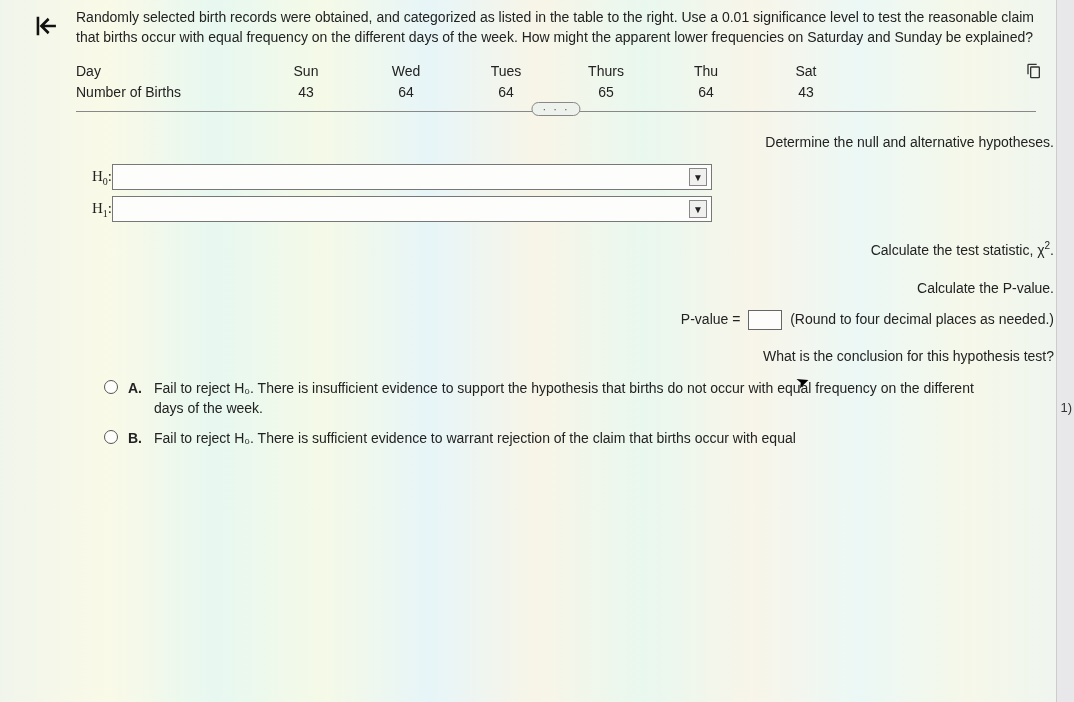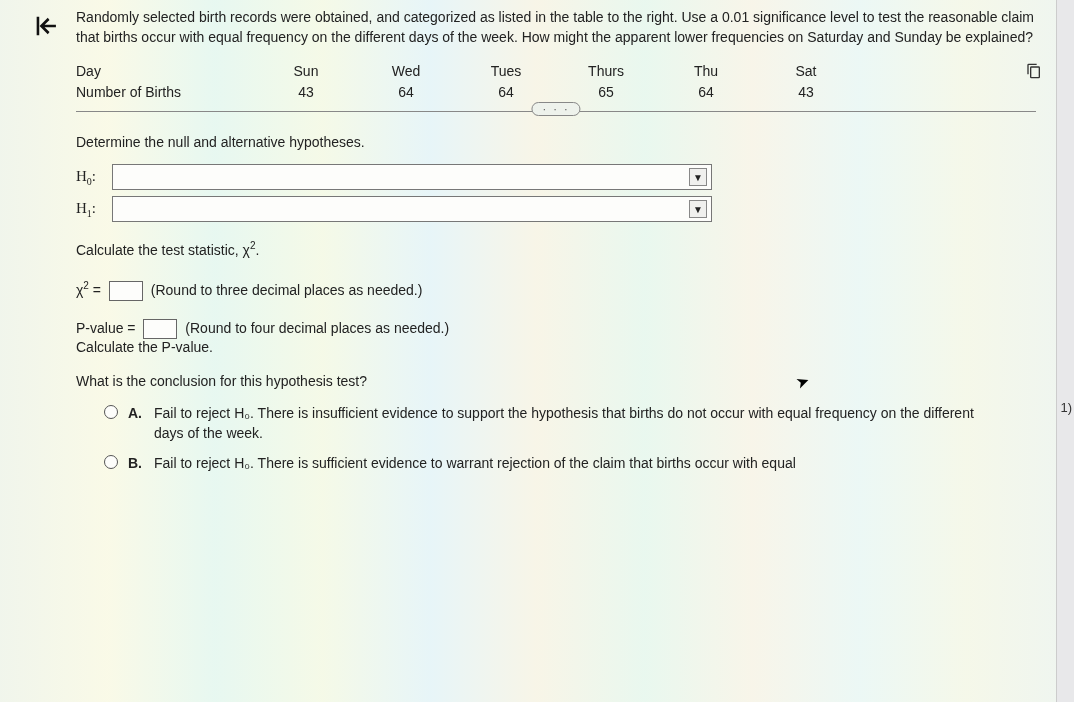--- a/index.html
+++ b/index.html
@@ -62,42 +62,42 @@
   .divider-wrap {
     width: 960px; position:relative; margin: 8px 0 22px 0;
   }
   .hr1 { border:none; border-top:1px solid #888; }
   .pill {
     position:absolute; left:50%; top:-9px; transform:translateX(-50%);
     border:1px solid #888; border-radius:9px; background:#eef2ec;
     padding:0 10px; font-size:11px; letter-spacing:2px; color:#555;
     cursor:pointer;
   }
-  .section { margin-bottom: 18px; }
+  .section { margin-bottom: 18px; text-align: right; }
   .hypo-row { display:flex; align-items:center; margin:6px 0;font-family:Liberation Serif, serif; }
   .hypo-label { width:36px; font-size:15px; }
   .hypo-label sub { font-size:10px; vertical-align:sub;}
   .dropdown {
     width: 600px; height:26px;
     border:1px solid #777; background:#fdfdfb;
     display:flex; align-items:center; justify-content:flex-end;
     padding:0 4px; cursor:pointer;
   }
   .dropdown .caret {
     width:18px; height:18px; border:1px solid #888;
     display:flex; align-items:center; justify-content:center;
     font-size:10px; background:#f0f0ee;
   }
   .inline-input {
     display:inline-block; width:34px; height:20px;
     border:1px solid #666; background:#fdfdfb; vertical-align:middle;
     margin: 0 4px;
   }
   .chi sup{font-size:10px; vertical-align:super;}
-  .question { margin: 16px 0 14px 0;}
+  .question { margin: 16px 0 14px 0; text-align: right;}
   .option { display:flex; align-items:flex-start; gap:10px; margin:10px 0 10px 28px; max-width:900px;}
   .radio {
     width:14px; height:14px; border:1.5px solid #555; border-radius:50%;
     flex-shrink:0; margin-top:2px; cursor:pointer; background:#fdfdfb;
   }
   .opt-body { display:flex; gap:8px; line-height:1.45;}
   .opt-letter { font-weight:bold; min-width:18px;}
   .right-rail {
     position:absolute; right:0; top:0; width:18px; height:702px;
     background:#e8e8ea; border-left:1px solid #ccc;
@@ -180,32 +180,28 @@
         <div class="dropdown">
           <div class="caret">▼</div>
         </div>
       </div>
     </div>
 
     <div class="section">
       <div style="margin-bottom:22px;">
         <span>Calculate the test statistic, </span><span class="chi"><span>χ</span><sup>2</sup></span>.
       </div>
-      <div>
-        <span class="chi"><span>χ</span><sup>2</sup></span><span> = </span><span class="inline-input"></span>
-        <span>(Round to three decimal places as needed.)</span>
-      </div>
     </div>
 
     <div class="section">
+      <div style="margin-bottom:14px;">Calculate the P-value.</div>
       <div>
         <span>P-value = </span><span class="inline-input"></span>
         <span>(Round to four decimal places as needed.)</span>
       </div>
-      <div style="margin-bottom:14px;">Calculate the P-value.</div>
     </div>
 
     <div class="question">What is the conclusion for this hypothesis test?</div>
 
     <div class="option">
       <div class="radio"></div>
       <div class="opt-body">
         <div class="opt-letter">A.</div>
         <div>Fail to reject H₀. There is insufficient evidence to support the hypothesis that births do not occur with equal frequency on the different days of the week.</div>
       </div>

